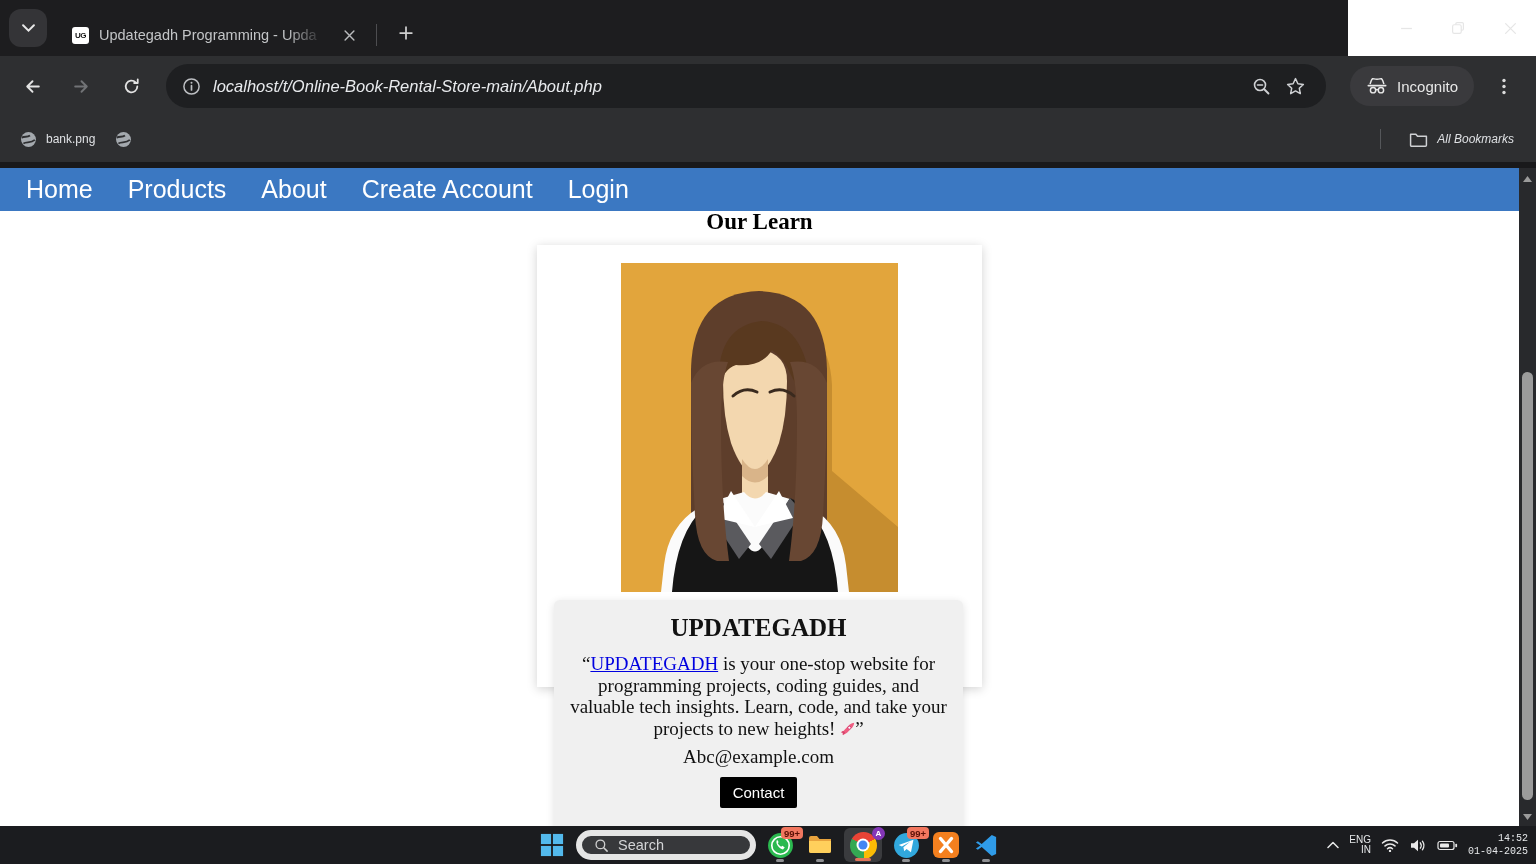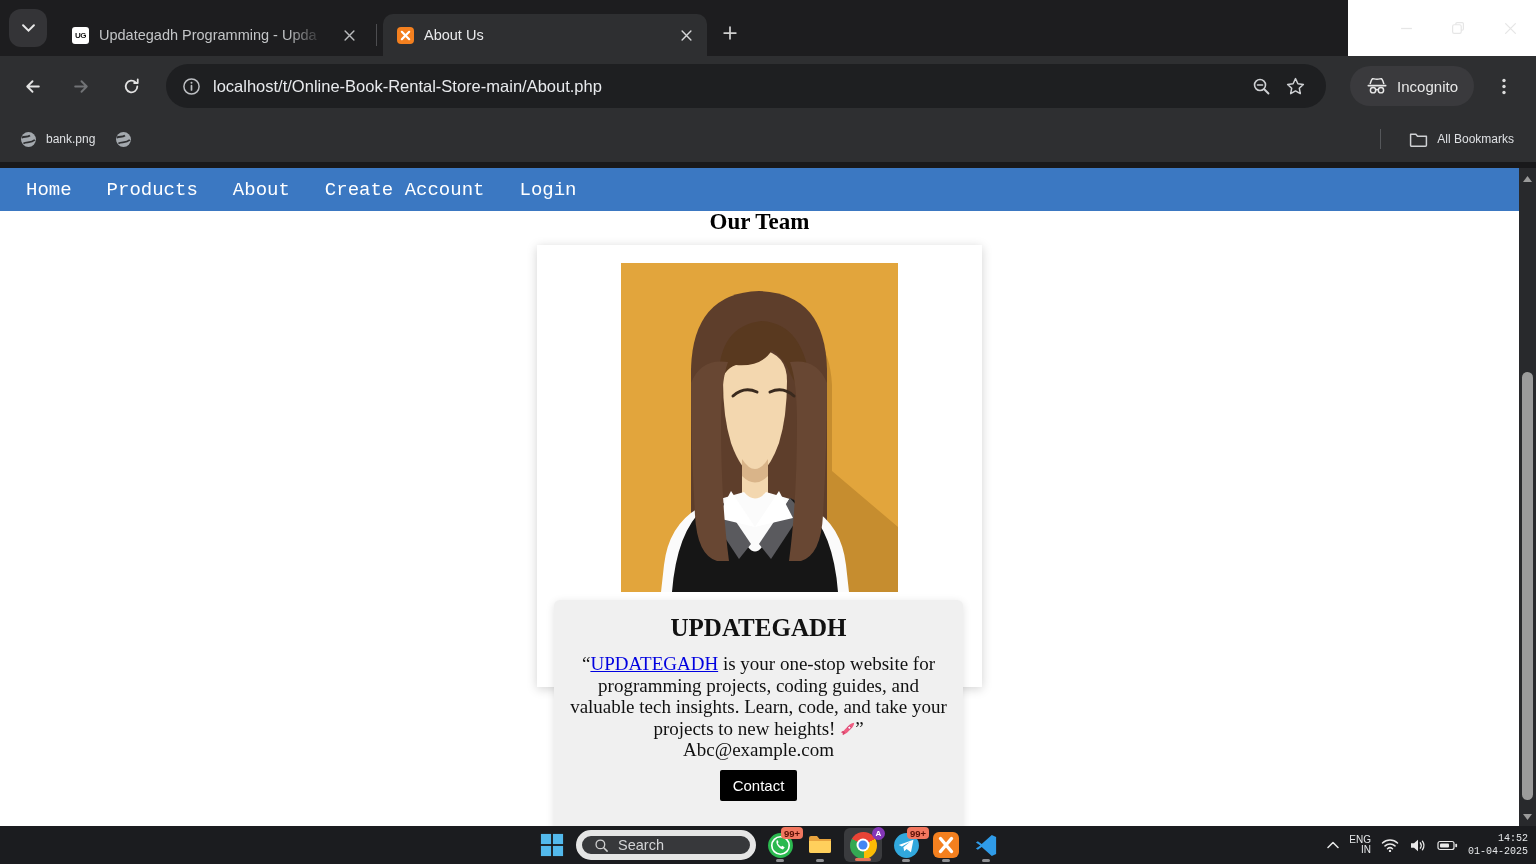--- a/index.html
+++ b/index.html
@@ -26,50 +26,50 @@
   .fav-pma span { font-size:4.5px; color:#8085c0; font-weight:bold; }
   .fav-xampp { background:#f4801f; border-radius:4px; }
   .newtab { width:30px; height:30px; margin:0 0 8px 8px; border-radius:50%; display:grid; place-items:center; cursor:pointer; }
   #wincontrols { position:absolute; right:0; top:0; height:56px; display:flex; }
   .winbtn { width:52px; height:56px; display:grid; place-items:center; color:#e3e3e3; cursor:pointer; }
 
   #toolbar { position:absolute; top:56px; left:0; width:1536px; height:60px; background:#2e2f31; }
   .navbtn { position:absolute; top:12px; width:36px; height:36px; border-radius:50%; display:grid; place-items:center; cursor:pointer; }
   #omnibox { position:absolute; left:166px; top:8px; width:1160px; height:44px; border-radius:22px;
              background:#1e1f21; display:flex; align-items:center; padding:0 14px 0 16px; }
-  #omnibox .url { color:#e8eaed; font-size:16.5px; margin-left:12px; flex:1; }
+  #omnibox .url { color:#e8eaed; font-size:16.5px; margin-left:12px; flex:1;font-style:italic; }
   .boxicon { width:34px; height:34px; border-radius:50%; display:grid; place-items:center; cursor:pointer; flex:0 0 auto; }
   #incognito { position:absolute; right:62px; top:10px; height:40px; border-radius:20px; background:#3a3a3d;
                display:flex; align-items:center; gap:9px; padding:0 16px; color:#e8e8e8; font-size:15px; }
   #menudots { position:absolute; right:14px; top:12px; width:36px; height:36px; border-radius:50%; display:grid; place-items:center; cursor:pointer; }
 
   #bookmarksbar { position:absolute; top:116px; left:0; width:1536px; height:46px; background:#2e2f31;
                   display:flex; align-items:center; color:#dfe1e4; font-size:12px; }
   .bmitem { display:flex; align-items:center; gap:9px; padding:5px 10px; border-radius:7px; cursor:pointer; }
   #chromestrip { position:absolute; top:162px; left:0; width:1536px; height:6px; background:#19191b; }
-  .bmright { position:absolute; right:12px; display:flex; align-items:center; gap:10px; }
+  .bmright { position:absolute; right:12px; display:flex; align-items:center; gap:10px;font-style:italic; }
   .bmsep { width:1px; height:20px; background:#55575a; margin-right:8px; }
 
   
   #viewport { position:absolute; top:168px; left:0; width:1536px; height:658px; background:#fff; overflow:hidden; }
   #sitenav { position:absolute; top:0; left:0; width:1519px; height:43px; background:#3b78c2;
              display:flex; align-items:center; padding-left:26px; gap:35px; }
-  #sitenav a { color:#fff; font-family:Liberation Mono, monospace; font-size:19px; text-decoration:none; cursor:pointer; }
+  #sitenav a { color:#fff; font-family:Liberation Sans, sans-serif; font-size:25px; text-decoration:none; cursor:pointer; }
   #pageheading { position:absolute; top:41px; left:0; width:1519px; text-align:center;
                  font-family:"Liberation Serif", serif; font-weight:bold; font-size:23px; color:#000; }
   #teamcard { position:absolute; left:537px; top:77px; width:445px; height:442px; background:#fff;
               box-shadow:0 2px 10px rgba(0,0,0,0.18); }
   #photo { position:absolute; left:84px; top:18px; width:277px; height:329px; }
   #infopanel { position:absolute; left:554px; top:432px; width:409px; height:240px; background:#f0f0f0;
                border-radius:6px; box-shadow:0 2px 8px rgba(0,0,0,0.12); text-align:center;
                font-family:"Liberation Serif", serif; color:#111; z-index:3; }
   #membername { font-size:25px; font-weight:bold; margin-top:14px; }
   #quote { width:380px; margin:11px auto 0; font-size:19px; line-height:21.5px; }
   #quote a { color:#0000e0; text-decoration:underline; cursor:pointer; }
-  #email { font-size:19px; }
+  #email { font-size:19px; margin-top:7px; }
   #contactbtn { display:inline-block; margin-top:9px; background:#000; color:#fff; border:none;
                 font-family:"Liberation Sans", sans-serif; font-size:15px; padding:7px 13px; border-radius:2px; cursor:pointer; }
   .rocket { display:inline-block; width:15px; height:15px; vertical-align:-2px; }
 
   
   #scrollbar { position:absolute; top:168px; right:0; width:17px; height:658px; background:#28292c; z-index:5; }
   #sb-up { position:absolute; top:4px; left:0; width:17px; height:14px; display:grid; place-items:center; cursor:pointer; }
   #sb-down { position:absolute; bottom:2px; left:0; width:17px; height:14px; display:grid; place-items:center; cursor:pointer; }
   #sb-thumb { position:absolute; top:204px; left:3px; width:11px; height:428px; border-radius:6px; background:#9b9b9b; cursor:grab; }
 
@@ -117,33 +117,20 @@
       <span class="close">
         <svg width="11" height="11" viewBox="0 0 10 10">
             <path d="M1 1l8 8M9 1l-8 8" stroke="#b9bbbd" stroke-width="1.3" stroke-linecap="round"></path>
           </svg>
       </span>
     </div>
 
     <div class="tabsep"></div>
 
 
-    <div class="tab active">
-      <span class="fav fav-xampp">
-        <svg width="11" height="11" viewBox="0 0 12 12">
-            <path d="M2 2l8 8M10 2l-8 8" stroke="#fff" stroke-width="2.4" stroke-linecap="round"></path>
-          </svg>
-      </span>
-      <span class="title">About Us</span>
-      <span class="close">
-        <svg width="11" height="11" viewBox="0 0 10 10">
-            <path d="M1 1l8 8M9 1l-8 8" stroke="#d6d7d9" stroke-width="1.3" stroke-linecap="round"></path>
-          </svg>
-      </span>
-    </div>
 
     <div class="newtab">
       <svg width="14" height="14" viewBox="0 0 12 12">
           <path d="M6 1v10M1 6h10" stroke="#cfcfcf" stroke-width="1.5" stroke-linecap="round"></path>
         </svg>
     </div>
 
     <div id="wincontrols">
       <div class="winbtn">
         <svg width="13" height="13" viewBox="0 0 12 12">
@@ -255,21 +242,21 @@
 <div id="viewport">
 
   <div id="sitenav">
     <a>Home</a>
     <a>Products</a>
     <a>About</a>
     <a>Create Account</a>
     <a>Login</a>
   </div>
 
-  <div id="pageheading">Our Team</div>
+  <div id="pageheading">Our Learn</div>
 
   <div id="teamcard">
     <div id="photo">
       <svg width="277" height="329" viewBox="0 0 277 329">
         <rect width="277" height="329" fill="#E2A53C"></rect>
         <path d="M152 54 Q208 60 211 122 L211 208 L277 264 L277 329 L150 329 Z" fill="#C68D2F"></path>
         <path d="M138 28 Q72 30 70 106 L70 282 Q70 298 86 298 L190 298 Q206 298 206 282 L206 106 Q204 30 138 28 Z" fill="#5E3E2B"></path>
         <path d="M102 118 Q102 88 134 86 Q166 88 166 118 Q166 154 158 180 Q148 208 134 214 Q120 208 110 180 Q102 154 102 118 Z" fill="#F3D7AF"></path>
         <path d="M98 126 Q94 64 140 58 Q184 60 190 126 L190 150 L170 112 Q164 96 151 87 Q141 104 115 102 Q102 106 98 126 Z" fill="#59391F"></path>
         <path d="M112 133 Q123 123 136 129" stroke="#3A2A1E" stroke-width="3" fill="none" stroke-linecap="round"></path>

